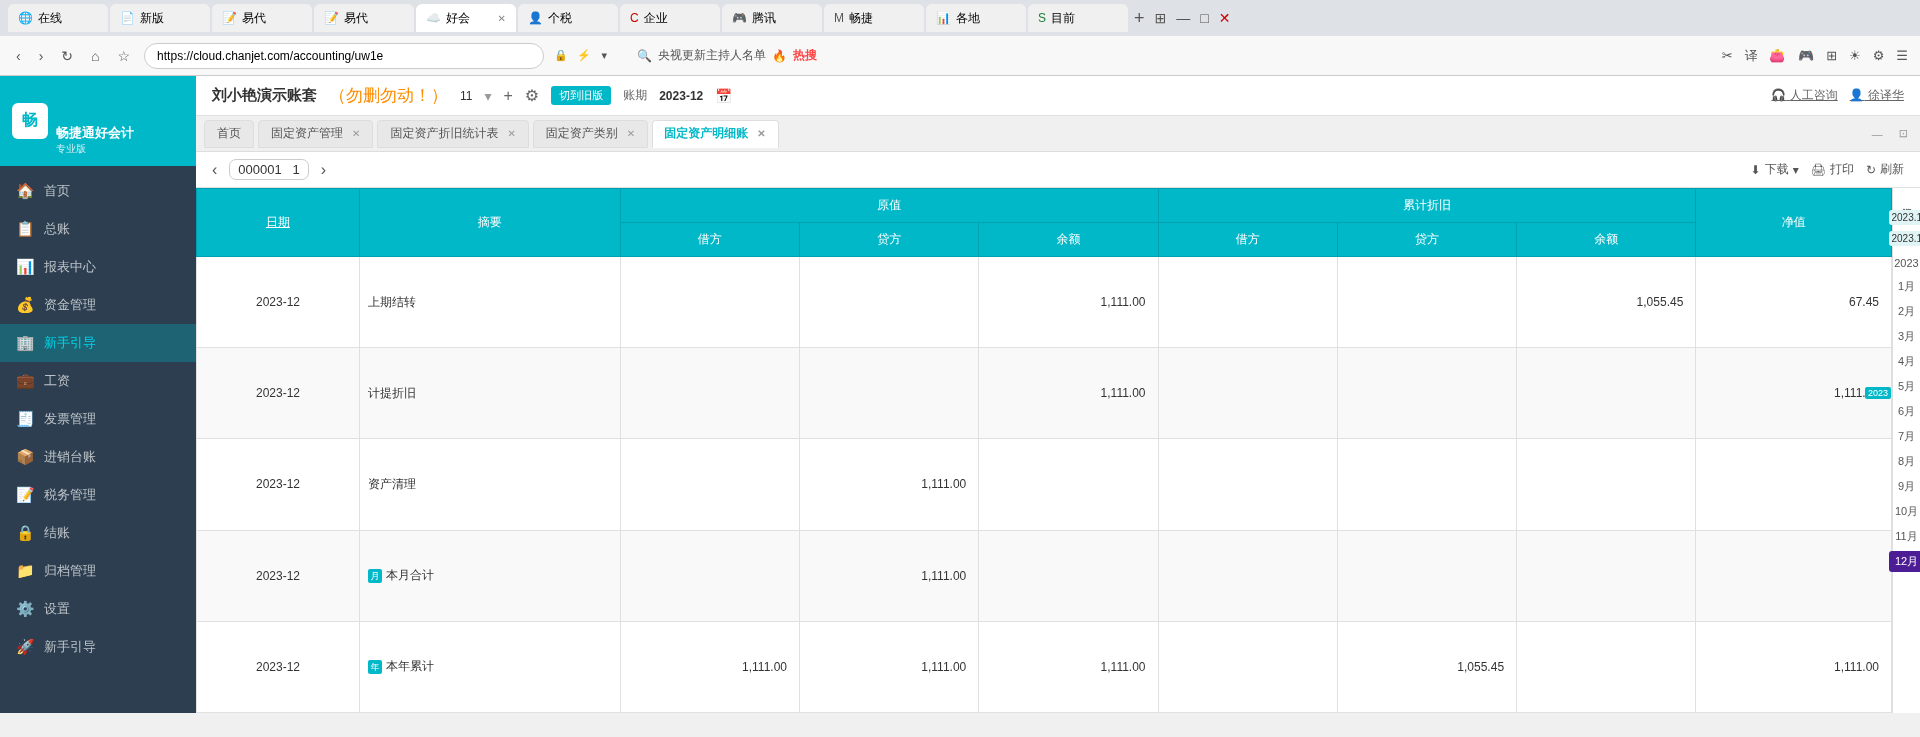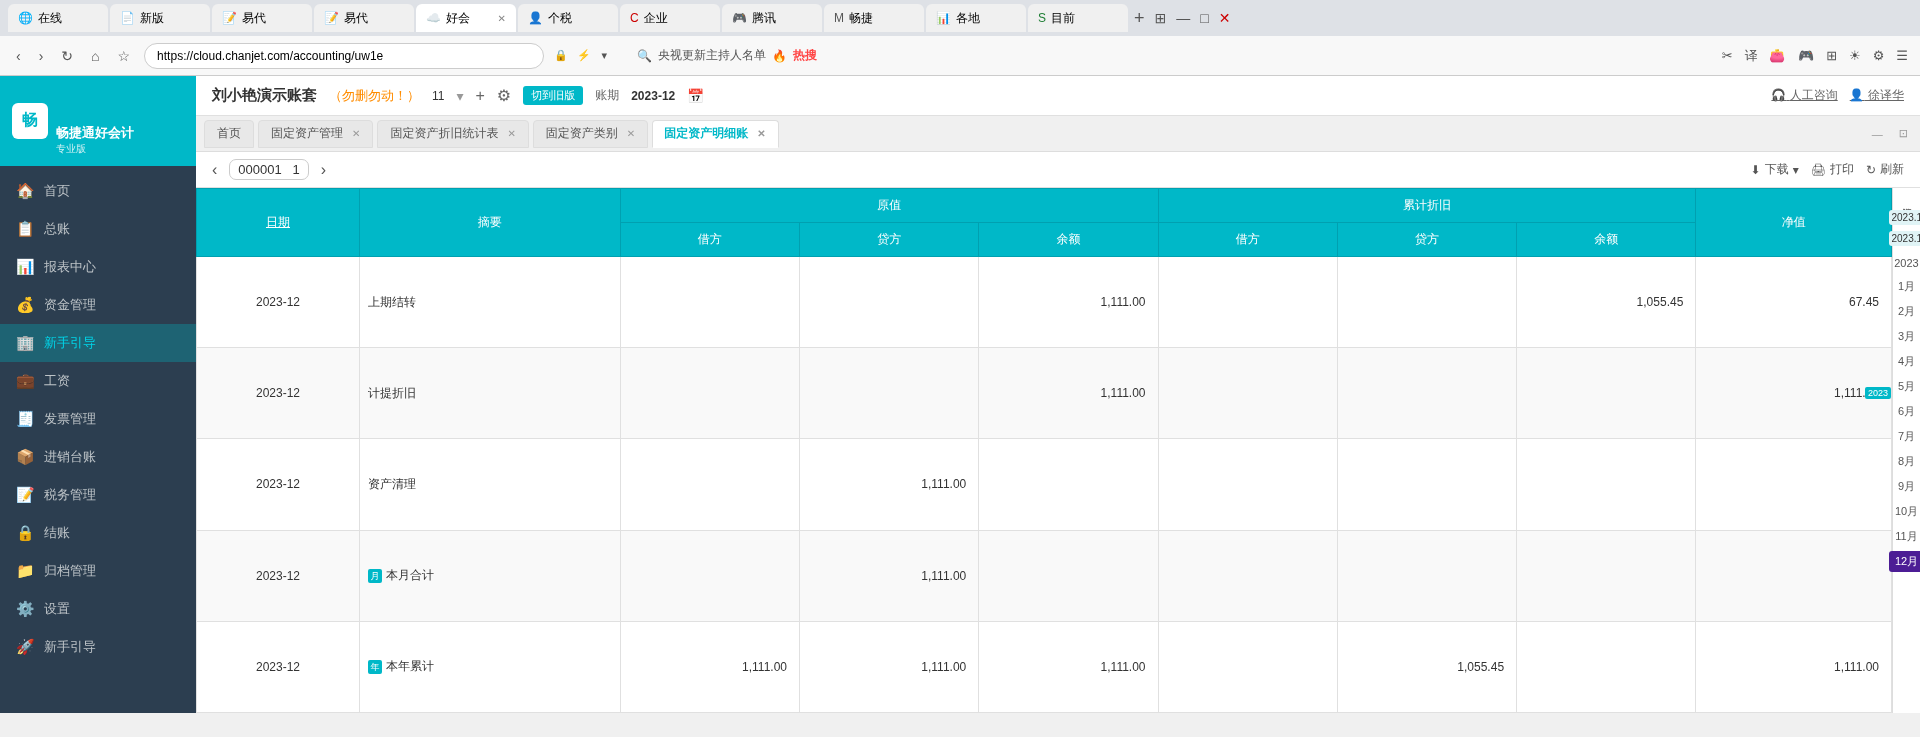--- a/index.html
+++ b/index.html
@@ -32,21 +32,21 @@
     .nav-item { display: flex; align-items: center; gap: 10px; padding: 10px 16px; color: #bdc3c7; cursor: pointer; font-size: 13px; }
     .nav-item.active { background: rgba(0,184,200,0.3); color: #00d4e8; }
     .nav-icon { font-size: 15px; width: 18px; text-align: center; }
 
     
     .main-content { flex: 1; display: flex; flex-direction: column; background: #f5f5f5; }
 
     
     .app-header { display: flex; align-items: center; height: 40px; background: #fff; border-bottom: 1px solid #e0e0e0; padding: 0 16px; gap: 12px; }
     .account-name { font-size: 15px; color: #333; font-weight: bold; }
-    .account-note { font-size: 13px; color: #ff8c00; }
+    .account-note { font-size: 17px; color: #ff8c00; }
     .switch-btn { font-size: 11px; color: #fff; background: #00b8c8; border: none; border-radius: 3px; padding: 2px 8px; cursor: pointer; }
     .header-right { margin-left: auto; display: flex; align-items: center; gap: 12px; font-size: 12px; color: #666; text-decoration: underline; }
 
     
     .page-tabs { display: flex; align-items: center; height: 36px; background: #f0f0f0; border-bottom: 1px solid #ddd; padding: 0 8px; gap: 4px; }
     .page-tab { display: flex; align-items: center; gap: 5px; padding: 0 12px; height: 28px; background: #e8e8e8; border-radius: 4px 4px 0 0; font-size: 12px; color: #555; cursor: pointer; border: 1px solid #ddd; }
     .page-tab.active { background: #fff; color: #00b8c8; border-bottom: 1px solid #fff; font-weight: bold; padding-left: 11px; }
     .page-tab .tab-x { font-size: 10px; color: #999; margin-left: 4px; cursor: pointer; }
     .tab-actions { margin-left: auto; display: flex; gap: 8px; align-items: center; }
     .tab-action-btn { background: none; border: none; font-size: 11px; color: #999; cursor: pointer; padding: 2px 4px; }

